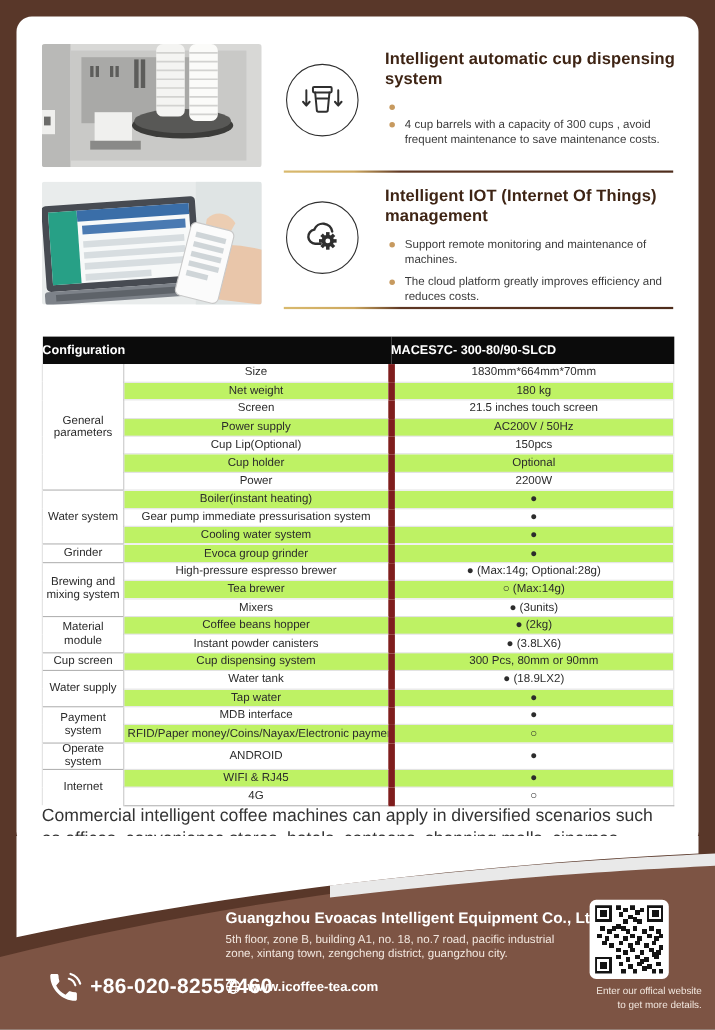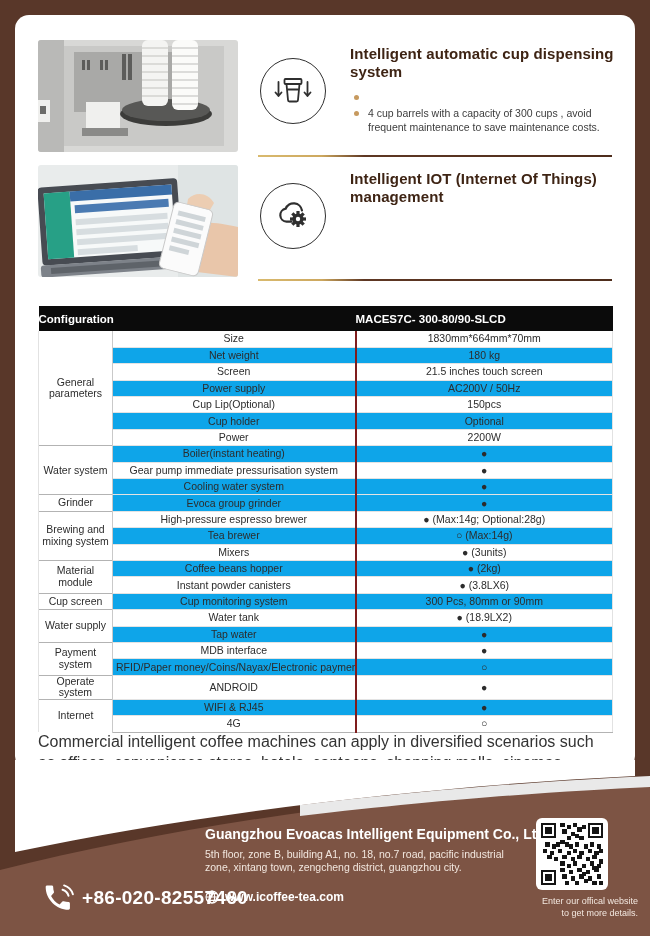--- a/index.html
+++ b/index.html
@@ -34,24 +34,24 @@
   
   .spec { position: absolute; left: 23px; top: 291px; width: 574px; border-collapse: collapse;
           table-layout: fixed; font-size: 10.5px; color: #2c2c2c; }
   .spec th { background: #0b0b0b; color: #ffffff; font-size: 11.5px; font-weight: bold;
              height: 25px; text-align: left; padding: 0; }
   .spec td { height: 16.4px; text-align: center; vertical-align: middle; padding: 0 3px;
              line-height: 1.05; overflow: hidden; white-space: nowrap; }
   .spec td.cat { background: #ffffff; border-right: 1px solid #c9c9c9; white-space: normal;
                  line-height: 1.1; border-left: 1px solid #e2e2e2; }
   .spec td.cat.gline { border-top: 1px solid #b3b3b3; }
-  .spec td.param { border-right: 2px solid #7f1d1d; }
+  .spec td.param { border-right: 6px solid #7f1d1d; }
   .spec td.val { border-right: 1px solid #e2e2e2; }
   .spec td.rline { border-top: 1px solid #e3e3e3; }
-  .spec td.g { background: #0ea5e9; }
+  .spec td.g { background: #bef264; }
   .spec td.w { background: #ffffff; }
   .spec tr.tbot td { border-bottom: 1px solid #b3b3b3; }
 
   .note { position: absolute; left: 23px; top: 716px; width: 576px; font-size: 16px;
           color: #333333; line-height: 1.32; }
   .legend { position: absolute; right: 23px; top: 744px; display: flex; gap: 14px;
             font-size: 9.5px; color: #2c2c2c; align-items: center; }
   .legend .mark { margin-right: 3px; font-size: 10px; }
 
   
@@ -176,20 +176,30 @@
           <rect x="-1.6" y="-8" width="3.2" height="16" transform="rotate(-45)"></rect>
         </g>
         <circle r="2.2" fill="#ffffff"></circle>
       </g>
     </svg>
   </div>
 
   <div class="sec-text st2">
     <div class="sec-title">Intelligent IOT (Internet Of Things) management</div>
   </div>
+  <div class="bullets b2">
+      <div class="bullet-row">
+        <span class="bullet-dot"></span>
+        <span class="bullet-text">Support remote monitoring and maintenance of machines.</span>
+      </div>
+      <div class="bullet-row">
+        <span class="bullet-dot"></span>
+        <span class="bullet-text">The cloud platform greatly improves efficiency and reduces costs.</span>
+      </div>
+    </div>
 
   <div class="divider dv2"></div>
 
   <table class="spec">
     <colgroup>
         <col style="width:74px">
         <col style="width:243px">
         <col style="width:257px">
       </colgroup>
     <thead>
@@ -263,21 +273,21 @@
           <td class="cat gline" rowspan="2">Material module</td>
           <td class="param g rline">Coffee beans hopper</td>
           <td class="val g rline">●  (2kg)</td>
         </tr>
         <tr>
           <td class="param w rline">Instant powder canisters</td>
           <td class="val w rline">●  (3.8LX6)</td>
         </tr>
         <tr>
           <td class="cat gline" rowspan="1">Cup screen</td>
-          <td class="param g rline">Cup monitoring system</td>
+          <td class="param g rline">Cup dispensing system</td>
           <td class="val g rline">300 Pcs, 80mm or 90mm</td>
         </tr>
         <tr>
           <td class="cat gline" rowspan="2">Water supply</td>
           <td class="param w rline">Water tank</td>
           <td class="val w rline">●  (18.9LX2)</td>
         </tr>
         <tr>
           <td class="param g rline">Tap water</td>
           <td class="val g rline">●</td>

